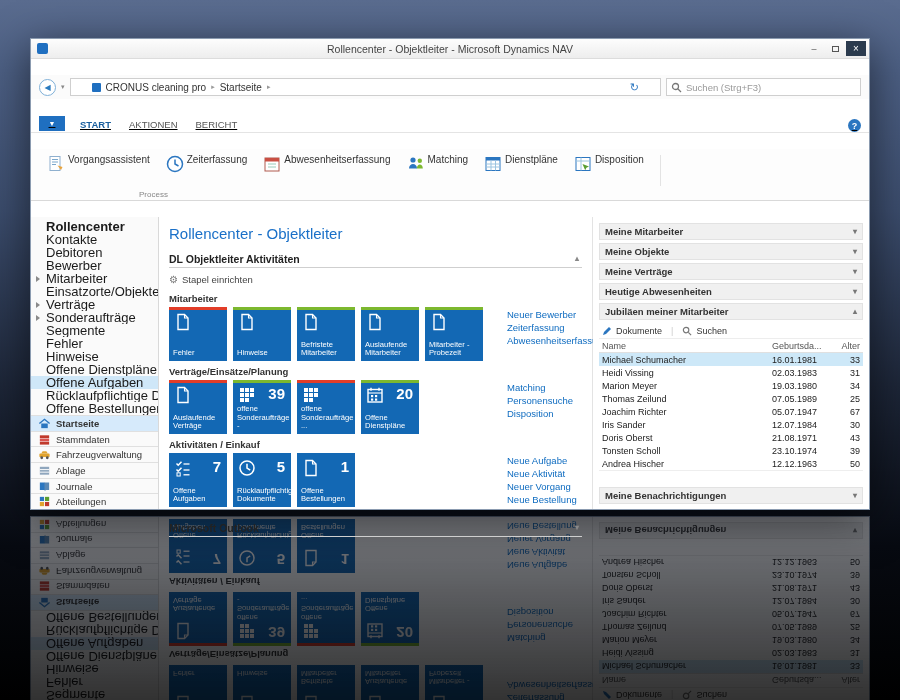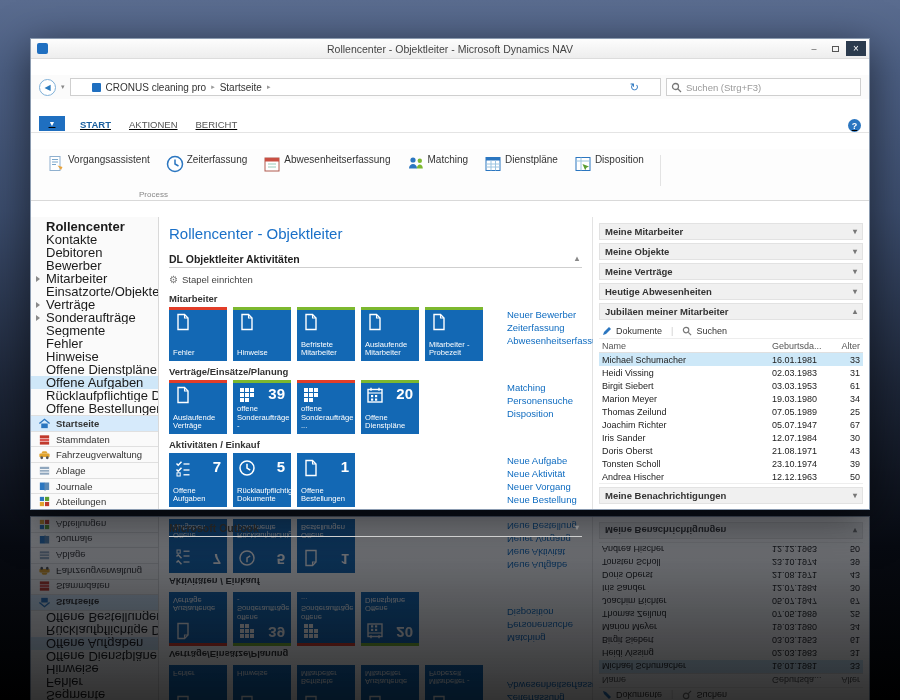--- a/index.html
+++ b/index.html
@@ -592,25 +592,20 @@
                   <span class="c-name">Michael Schumacher</span>
                   <span class="c-date">16.01.1981</span>
                   <span class="c-age">33</span>
                 </div>
               <div class="trow">
                   <span class="c-name">Heidi Vissing</span>
                   <span class="c-date">02.03.1983</span>
                   <span class="c-age">31</span>
                 </div>
               <div class="trow">
-                  <span class="c-name">Birgit Siebert</span>
-                  <span class="c-date">03.03.1953</span>
-                  <span class="c-age">61</span>
-                </div>
-              <div class="trow">
                   <span class="c-name">Marion Meyer</span>
                   <span class="c-date">19.03.1980</span>
                   <span class="c-age">34</span>
                 </div>
               <div class="trow">
                   <span class="c-name">Thomas Zeilund</span>
                   <span class="c-date">07.05.1989</span>
                   <span class="c-age">25</span>
                 </div>
               <div class="trow">

